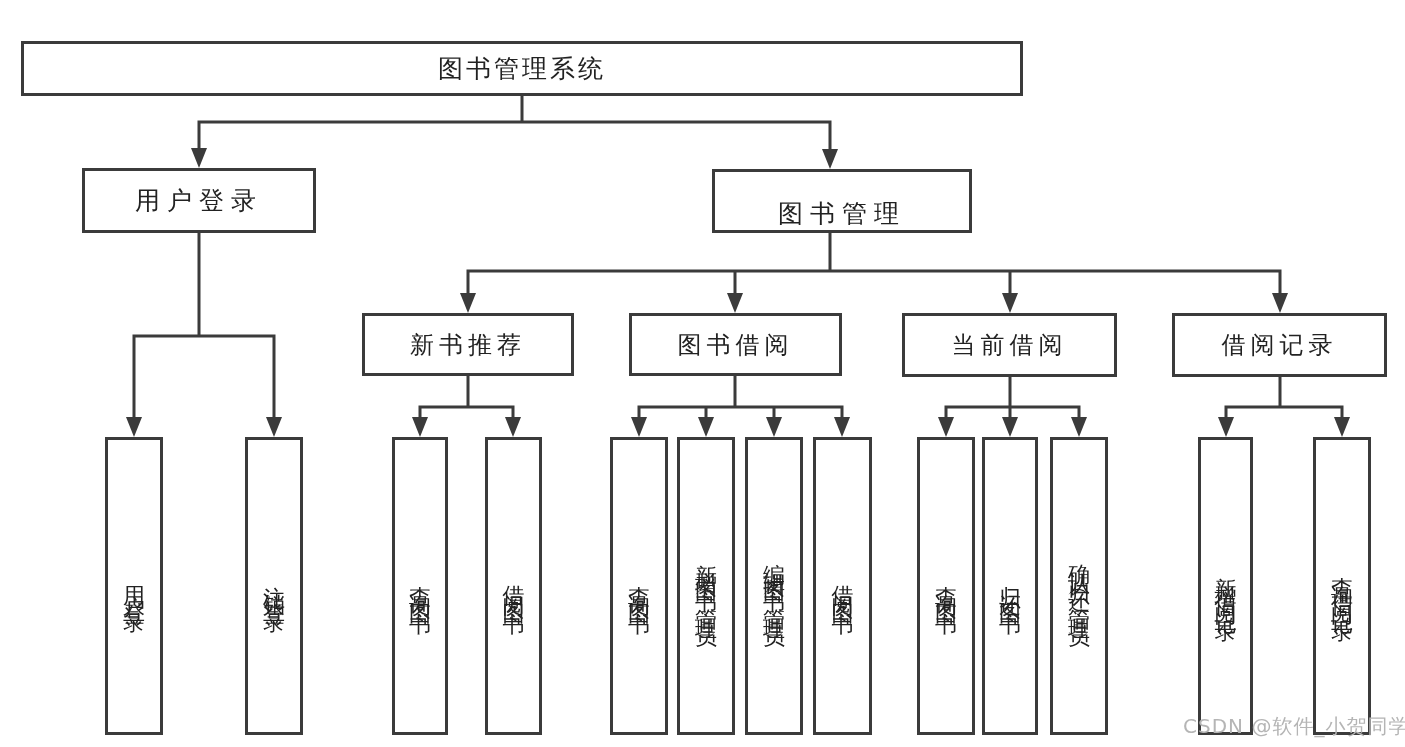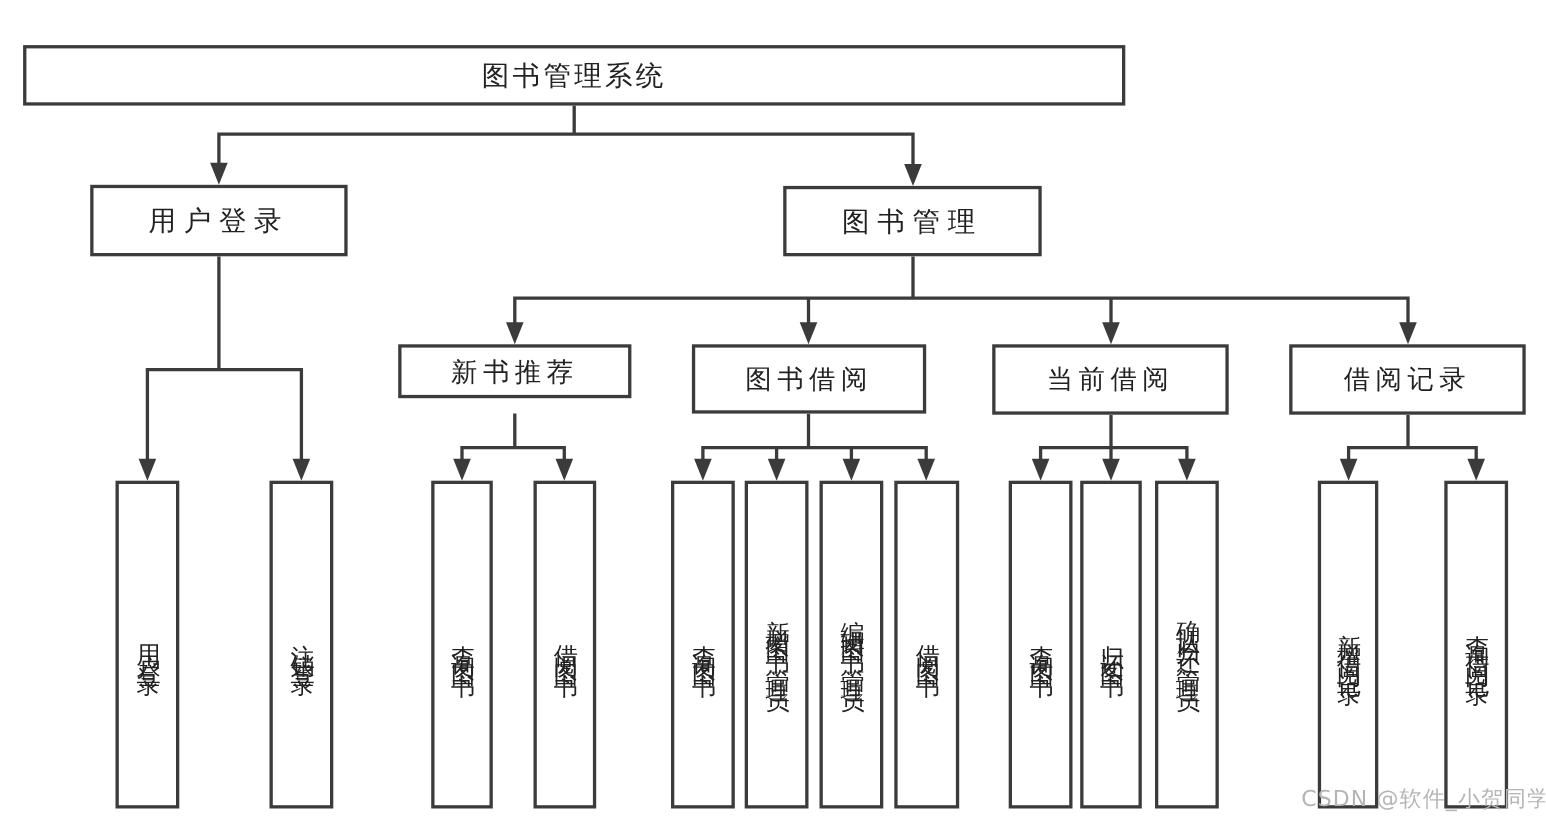--- a/index.html
+++ b/index.html
@@ -110,25 +110,25 @@
     </g>
   </svg>
 
   <div class="box root-box" style="left:21px; top:13px; width:1002px; height:55px;margin-top:28px;">
     <span>图书管理系统</span>
   </div>
 
   <div class="box hbox" style="left:82px; top:168px; width:234px; height:65px;">
     <span>用户登录</span>
   </div>
-  <div class="box hbox" style="left:712px; top:169px; width:235px; height:64px;">
+  <div class="box hbox" style="left:712px; top:169px; width:260px; height:64px;align-items:flex-end;">
     <span>图书管理</span>
   </div>
 
-  <div class="box l3box" style="left:362px; top:313px; width:212px; height:49px;">
+  <div class="box l3box" style="left:362px; top:313px; width:212px; height:63px;">
     <span>新书推荐</span>
   </div>
   <div class="box l3box" style="left:902px; top:313px; width:215px; height:64px;">
     <span>当前借阅</span>
   </div>
   <div class="box l3box" style="left:629px; top:313px; width:213px; height:63px;">
     <span>图书借阅</span>
   </div>
   <div class="box l3box" style="left:1172px; top:313px; width:215px; height:64px;">
     <span>借阅记录</span>

